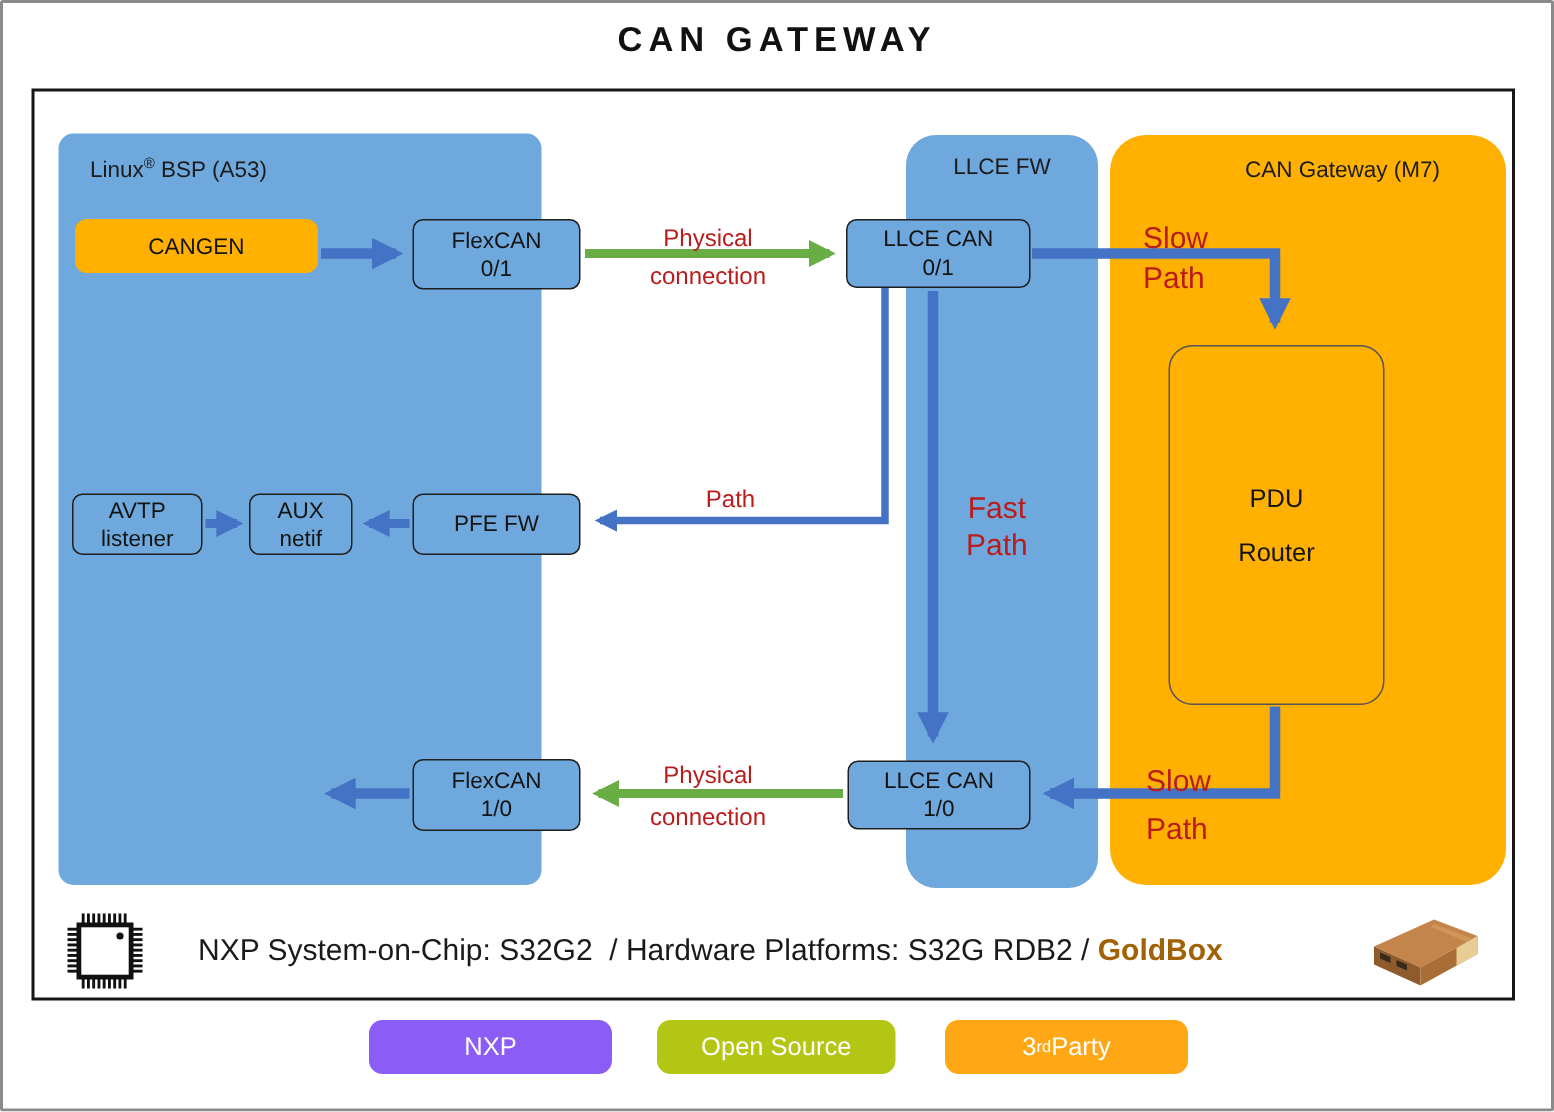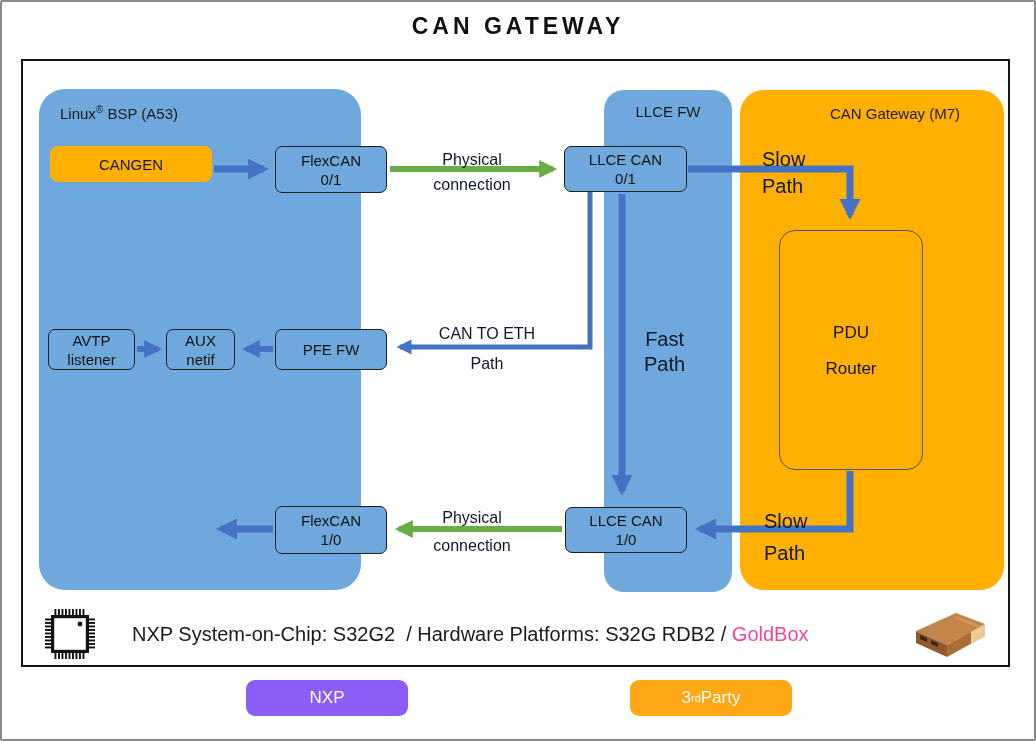--- a/index.html
+++ b/index.html
@@ -6,21 +6,21 @@
   #screen{position:relative;width:1036px;height:741px;background:#fff;border:2px solid #8a8a8a;border-radius:2px;box-sizing:border-box;overflow:hidden;}
   .abs{position:absolute;}
   
   .title{left:0;top:11px;width:100%;text-align:center;font-size:23px;font-weight:bold;letter-spacing:4px;color:#111;z-index:3;}
   
   .main-frame{left:19px;top:57px;width:989px;height:608px;border:2px solid #161616;box-sizing:border-box;background:#fff;z-index:0;}
   
   .container{z-index:1;}
   .c-blue{background:#6FA8DC;}
   .c-orange{background:#FFB000;}
-  .linux-bsp{left:37px;top:87px;width:322px;height:501px;border-radius:26px;}
+  .linux-bsp{left:37px;top:87px;width:322px;height:501px;border-radius:10px;}
   .llce-fw{left:602px;top:88px;width:128px;height:502px;border-radius:20px;}
   .can-gw{left:738px;top:88px;width:264px;height:500px;border-radius:24px;}
   .container-label{position:absolute;font-size:15px;color:#1c1c1c;white-space:nowrap;}
   .linux-bsp .container-label{left:21px;top:15px;}
   .llce-fw .container-label{left:0;top:13px;width:100%;text-align:center;}
   .can-gw .container-label{left:90px;top:15px;}
   sup{font-size:10px;}
   
   svg.wires{left:0;top:0;z-index:2;}
   
@@ -31,32 +31,32 @@
   .flexcan01{left:273px;top:144px;width:112px;height:47px;}
   .llcecan01{left:562px;top:144px;width:123px;height:46px;}
   .avtp{left:46px;top:327px;width:87px;height:41px;}
   .aux{left:164px;top:327px;width:69px;height:41px;}
   .pfe{left:273px;top:327px;width:112px;height:41px;}
   .candump{left:48px;top:503px;width:162px;height:49px;}
   .flexcan10{left:273px;top:504px;width:112px;height:48px;}
   .llcecan10{left:563px;top:505px;width:122px;height:46px;}
   .pdu{left:777px;top:228px;width:144px;height:240px;background:#FFB000;border:1.6px solid #555;border-radius:16px;font-size:17px;line-height:23px;gap:13px;}
   
-  .edge-label{z-index:3;color:#0f172a;}
+  .edge-label{z-index:3;color:#b91c1c;}
   .edge-label span{display:block;}
   .lbl-physical-top{left:395px;top:145px;width:150px;text-align:center;font-size:16px;line-height:25px;}
   .lbl-slow-top{left:760px;top:144px;font-size:20px;line-height:27px;text-align:left;}
   .lbl-fast{left:642px;top:325px;font-size:20px;line-height:25px;text-align:center;}
   .lbl-cantoeth{left:410px;top:317px;width:150px;text-align:center;font-size:16px;line-height:30px;}
   .lbl-slow-bottom{left:762px;top:503px;font-size:20px;line-height:32px;text-align:left;}
   .lbl-physical-bottom{left:395px;top:502px;width:150px;text-align:center;font-size:16px;line-height:28px;}
   
   .chip{left:42px;top:606px;z-index:3;}
   .footer-text{left:130px;top:621px;font-size:20px;color:#1a1a1a;z-index:3;white-space:pre;}
-  .footer-text .link{color:#ec4899;}
+  .footer-text .link{color:#a16207;font-weight:bold;}
   .goldbox{left:906px;top:602px;z-index:3;}
   
   .badge{z-index:3;top:678px;height:36px;border-radius:9px;display:flex;align-items:center;justify-content:center;color:#fff;font-size:17px;}
   .badge-nxp{left:244px;width:162px;background:#8b5cf6;}
   .badge-os{left:436px;width:159px;background:#B3C614;}
   .badge-3p{left:628px;width:162px;background:#FFA714;}
   .badge sup{font-size:11px;}
 </style>
 </head>
 <body>
@@ -139,21 +139,20 @@
     </div>
   <div class="abs edge-label lbl-slow-top">
       <span>Slow</span>
       <span>Path</span>
     </div>
   <div class="abs edge-label lbl-fast">
       <span>Fast</span>
       <span>Path</span>
     </div>
   <div class="abs edge-label lbl-cantoeth">
-      <span>CAN TO ETH</span>
       <span>Path</span>
     </div>
   <div class="abs edge-label lbl-slow-bottom">
       <span>Slow</span>
       <span>Path</span>
     </div>
   <div class="abs edge-label lbl-physical-bottom">
       <span>Physical</span>
       <span>connection</span>
     </div>
@@ -209,19 +208,22 @@
     <polygon points="39,41 77,20 77,32 39,53" fill="#A96E36"></polygon>
     <polygon points="63,28 77,20 77,32 63,40" fill="#E8CD96"></polygon>
     <polygon points="12,31 19,34 19,38 12,35" fill="#3a2a1a"></polygon>
     <polygon points="23,36 30,39 30,43 23,40" fill="#3a2a1a"></polygon>
     <polygon points="48,12 74,22 70,24 46,14" fill="#D9A266" opacity="0.6"></polygon>
   </svg>
 
   <div class="abs badge badge-nxp">
       <span>NXP</span>
     </div>
+  <div class="abs badge badge-os">
+      <span>Open Source</span>
+    </div>
   <div class="abs badge badge-3p">
       <span>3</span>
       <sup>rd</sup>
       <span> Party</span>
     </div>
 
 </div>
 
 </body></html>

